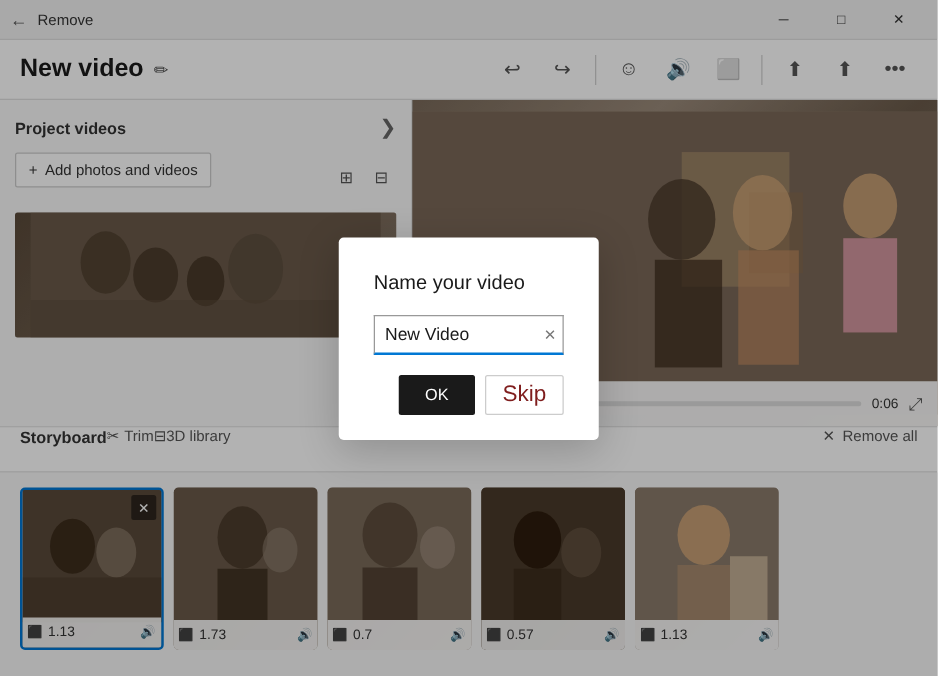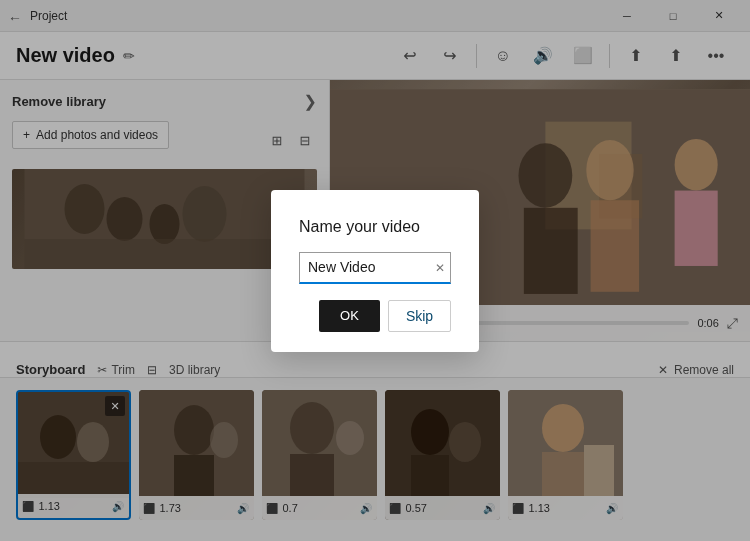--- a/index.html
+++ b/index.html
@@ -227,23 +227,22 @@
       background: #f8f8f8;
       border-top: 1px solid #e0e0e0;
       position: absolute;
       bottom: 0;
       left: 0;
       right: 0;
     }
     .storyboard-header {
       height: 36px;
       display: flex;
-      align-items: flex-end;
+      align-items: flex-start;
       padding: 0 16px;
-      gap: 12px;
       border-bottom: 1px solid #e0e0e0;
       background: #fff;
     }
     .storyboard-title {
       font-size: 13px;
       font-weight: 600;
       color: #333;
     }
     .storyboard-action {
       display: flex;
@@ -382,34 +381,34 @@
       color: #fff;
       border: none;
       font-size: 13px;
       cursor: pointer;
       border-radius: 2px;
     }
     .btn-skip {
       flex: 1;
       height: 32px;
       background: #fff;
-      color: #0c4a6e;
+      color: #7f1d1d;
       border: 1px solid #ccc;
-      font-size: 14px;
+      font-size: 18px;
       cursor: pointer;
       border-radius: 2px;
     }
   </style>
 </head>
 <body>
 
 <div class="titlebar">
   <div class="titlebar-left">
     <span style="font-size:14px;color:#555;cursor:pointer;">←</span>
-    <span class="titlebar-title">Project</span>
+    <span class="titlebar-title">Remove</span>
   </div>
   <div class="titlebar-controls">
     <button class="titlebar-btn">─</button>
     <button class="titlebar-btn">□</button>
     <button class="titlebar-btn close">✕</button>
   </div>
 </div>
 
 <div class="app-header">
   <div class="app-title-area">
@@ -427,21 +426,21 @@
     <button class="toolbar-btn">⬆</button>
     <button class="toolbar-btn">⬆</button>
     <button class="toolbar-btn">•••</button>
   </div>
 </div>
 
 <div class="main-content" style="height:261px;">
 
   <div class="sidebar">
     <div class="sidebar-header">
-      <span class="sidebar-title">Remove library</span>
+      <span class="sidebar-title">Project videos</span>
       <span class="sidebar-collapse">❯</span>
     </div>
     <div class="sidebar-actions">
       <button class="add-media-btn">
         <span>+</span>
         <span>Add photos and videos</span>
       </button>
       <div class="view-toggle">
         <span class="view-btn">⊞</span>
         <span class="view-btn">⊟</span>

